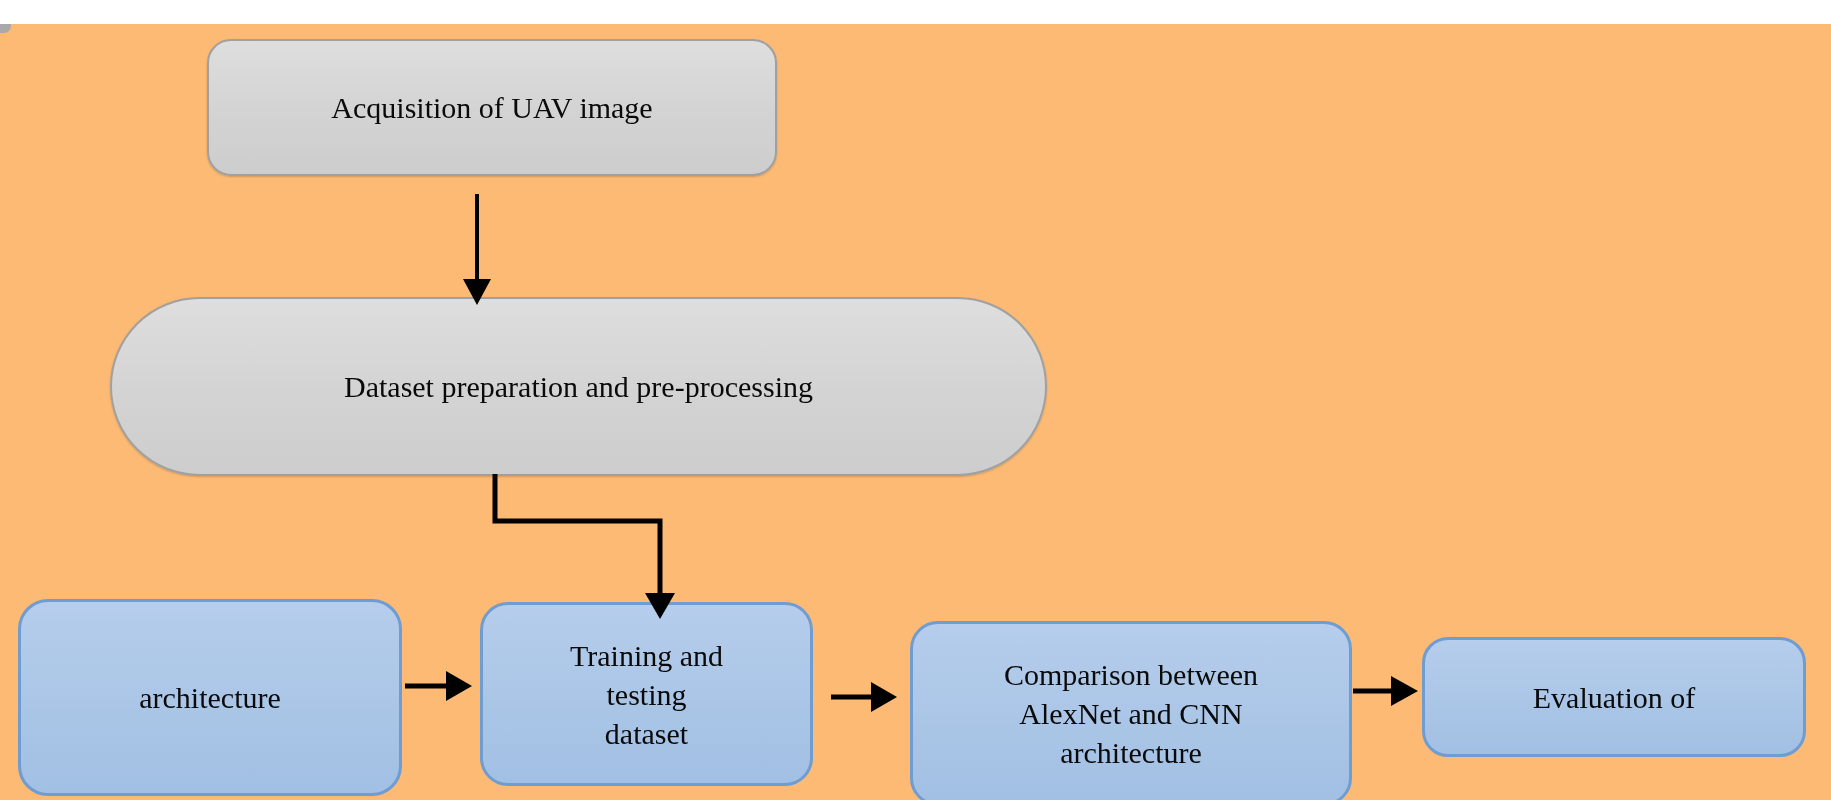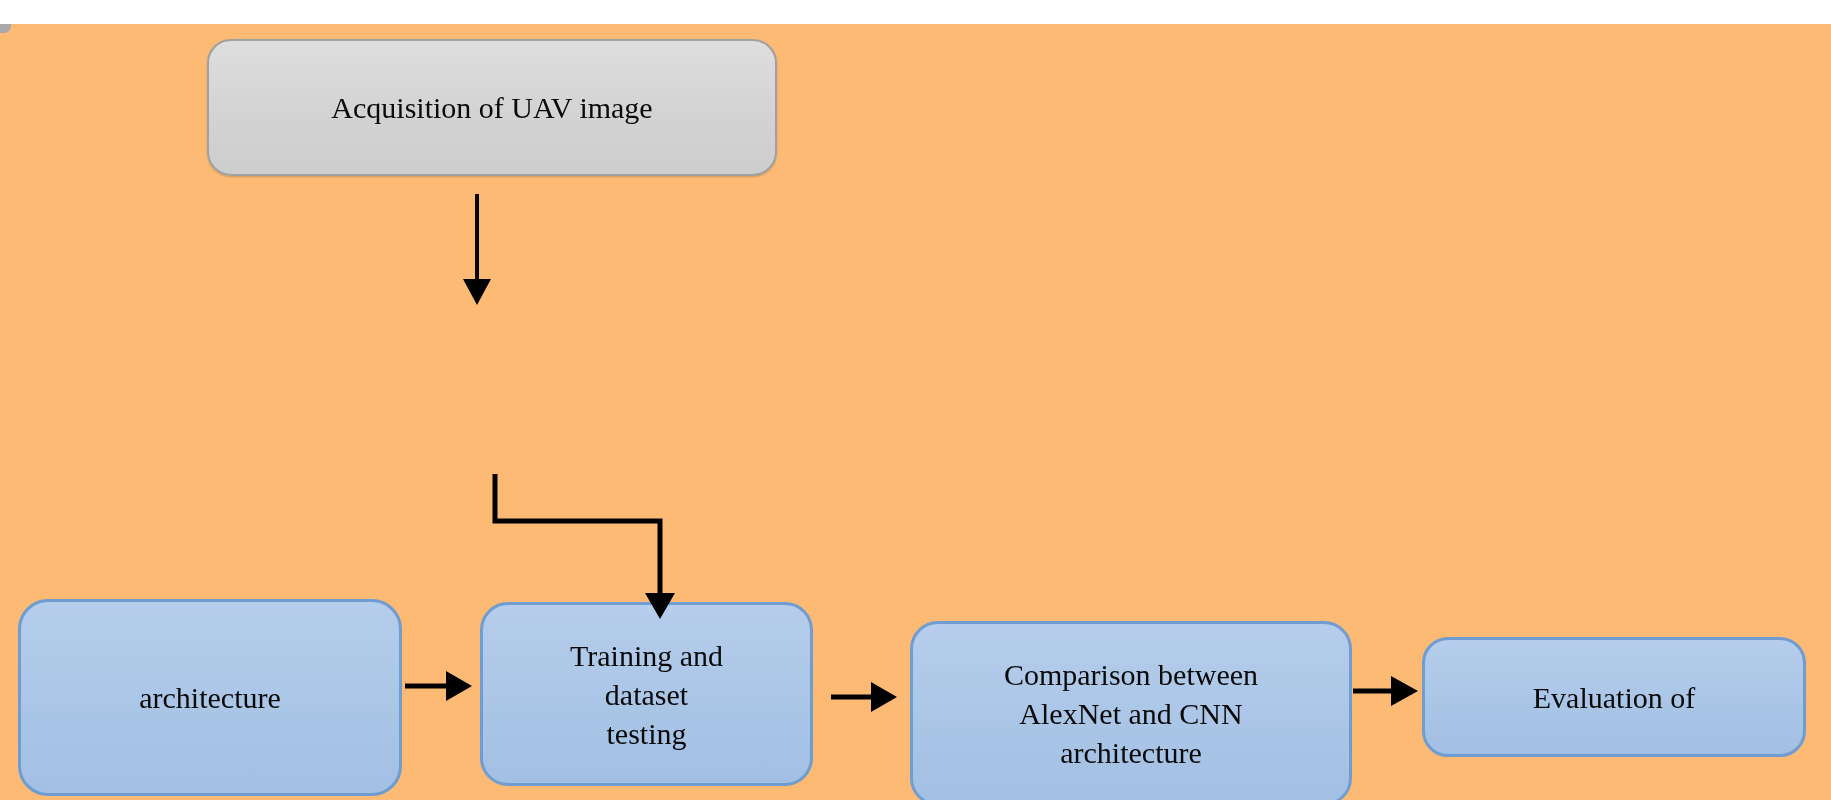--- a/index.html
+++ b/index.html
@@ -65,32 +65,37 @@
 <div class="canvas">
 
   <div class="corner-artifact"></div>
 
   <div class="node gray n-acquisition">
     <div class="label">
       <span class="line">Acquisition of UAV image</span>
     </div>
   </div>
 
+  <div class="node gray n-preparation">
+    <div class="label">
+      <span class="line">Dataset preparation and pre-processing</span>
+    </div>
+  </div>
 
   <div class="node blue n-building">
     <div class="label">
       <span class="line">architecture</span>
     </div>
   </div>
 
   <div class="node blue n-training">
     <div class="label">
       <span class="line">Training and</span>
+      <span class="line">testing</span>
       <span class="line">dataset</span>
-      <span class="line">testing</span>
     </div>
   </div>
 
   <div class="node blue n-comparison">
     <div class="label">
       <span class="line">Comparison between</span>
       <span class="line">AlexNet and CNN</span>
       <span class="line">architecture</span>
     </div>
   </div>

